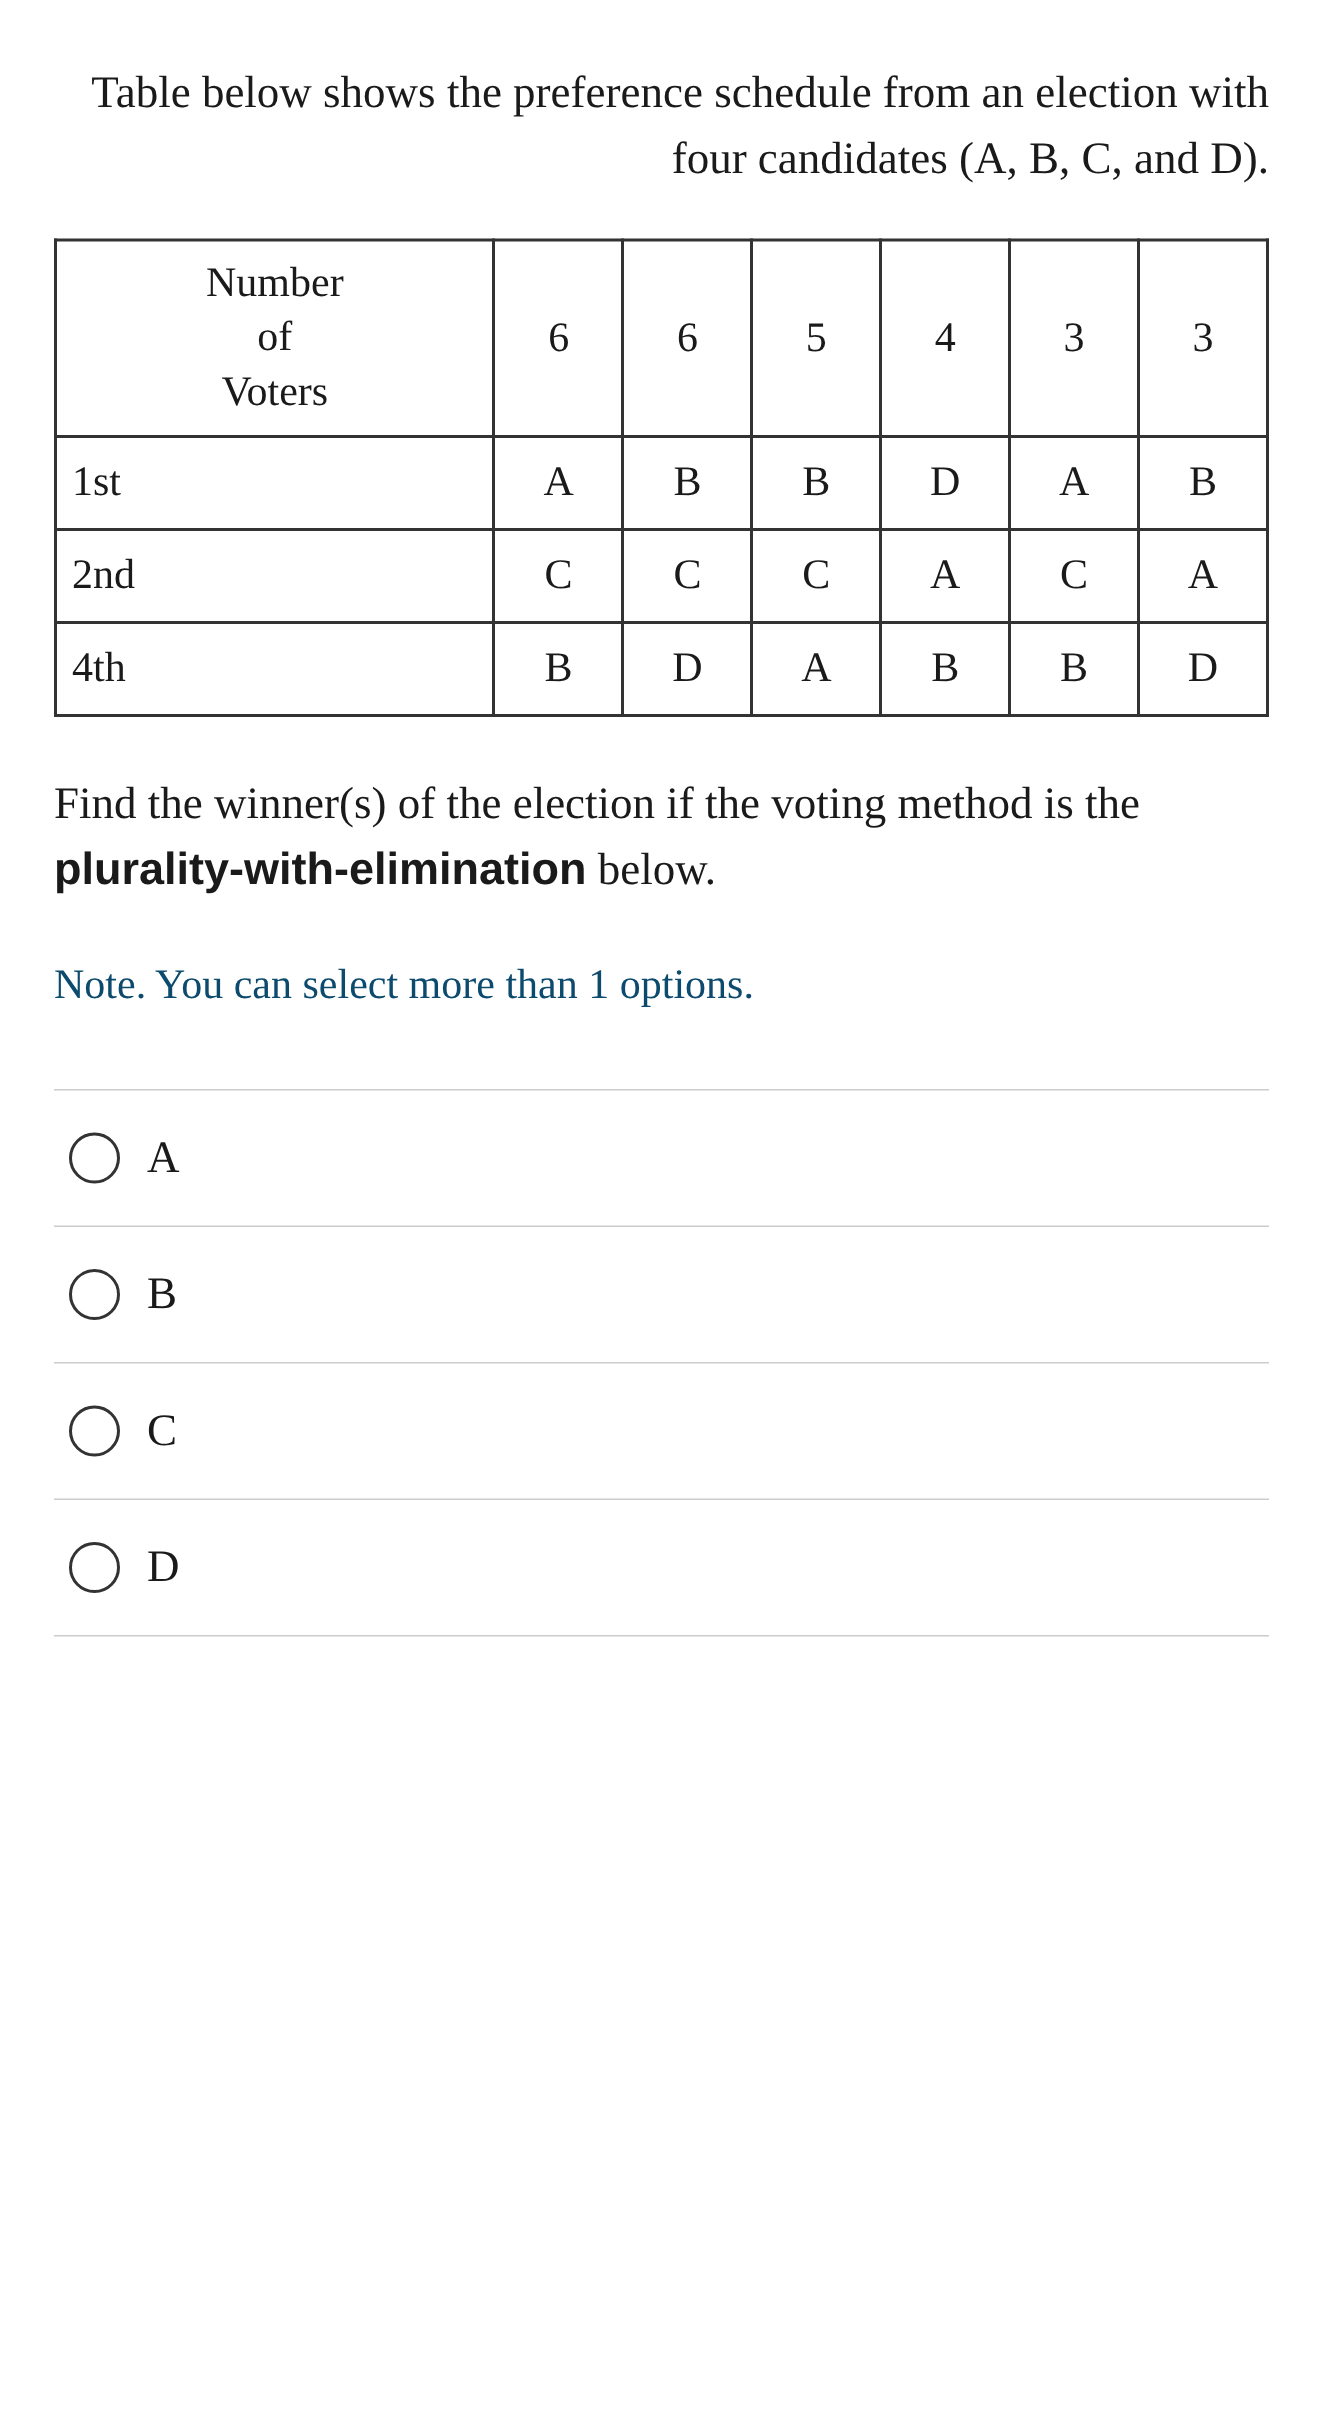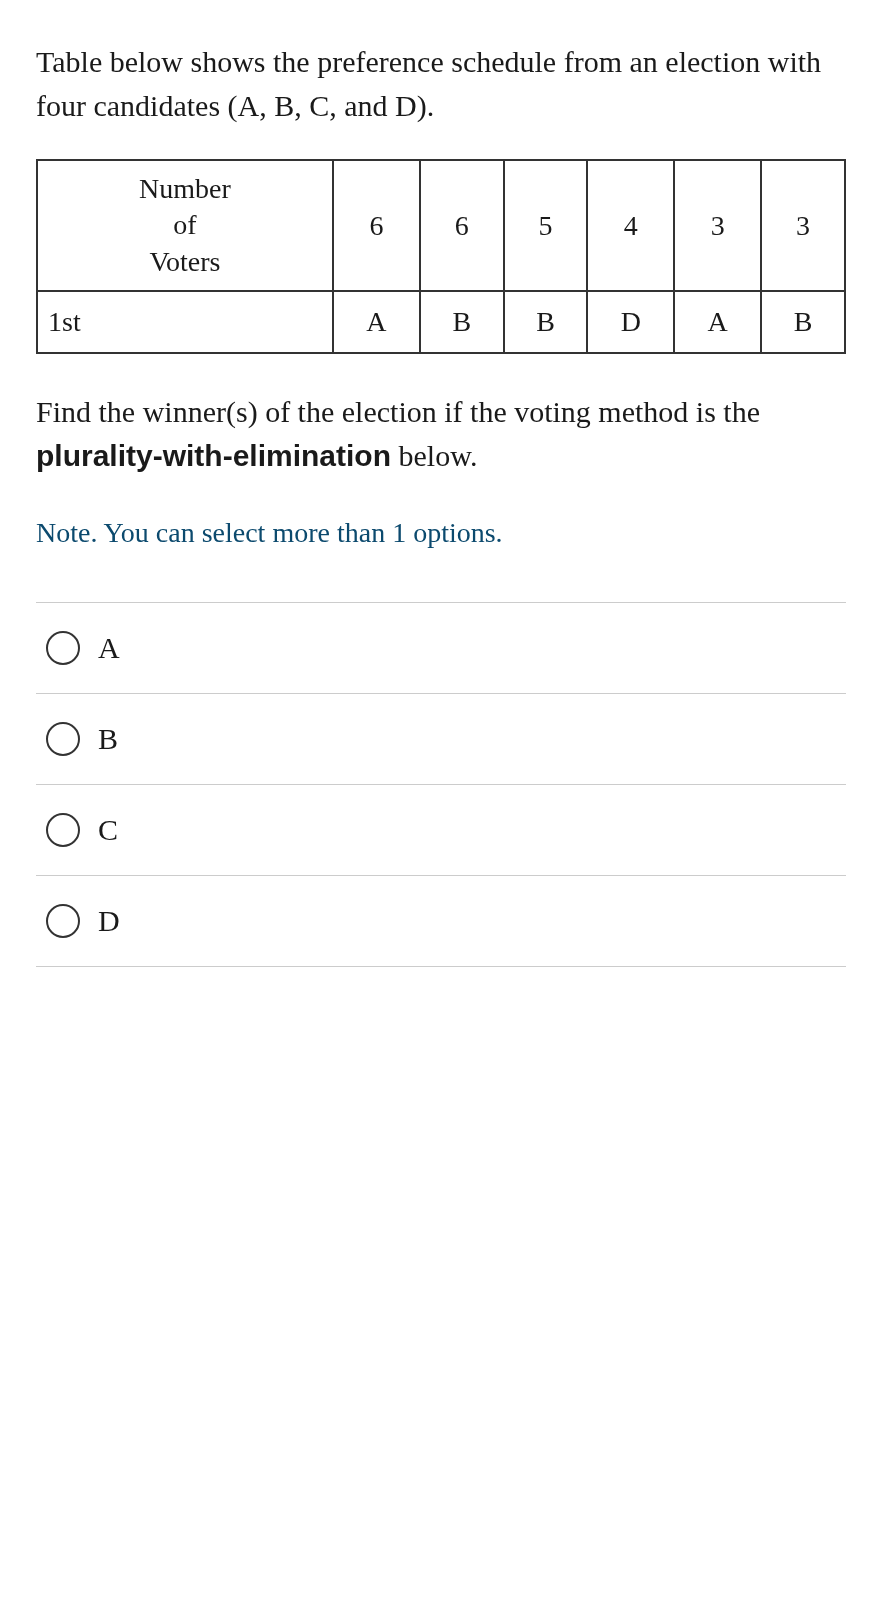--- a/index.html
+++ b/index.html
@@ -15,20 +15,21 @@
       color: #1a1a1a;
       width: 882px;
       min-height: 1622px;
       padding: 40px 36px 60px 36px;
     }
 
     .intro-text {
       font-size: 30px;
       line-height: 1.45;
       margin-bottom: 32px;
+      text-align: right;
     }
 
     .preference-table {
       border-collapse: collapse;
       width: 100%;
       margin-bottom: 36px;
     }
 
     .preference-table td {
       border: 2px solid #333;
@@ -118,20 +119,38 @@
       </tr>
       <tr>
         <td class="row-label">1st</td>
         <td>A</td>
         <td>B</td>
         <td>B</td>
         <td>D</td>
         <td>A</td>
         <td>B</td>
       </tr>
+      <tr>
+        <td class="row-label">2nd</td>
+        <td>C</td>
+        <td>C</td>
+        <td>C</td>
+        <td>A</td>
+        <td>C</td>
+        <td>A</td>
+      </tr>
+      <tr>
+        <td class="row-label">4th</td>
+        <td>B</td>
+        <td>D</td>
+        <td>A</td>
+        <td>B</td>
+        <td>B</td>
+        <td>D</td>
+      </tr>
     </tbody>
 </table>
 
 <p class="find-text">
   <span>Find the winner(s) of the election if the voting method is the </span><span class="bold-method">plurality-with-elimination</span><span> below.</span>
 </p>
 
 <p class="note-text">Note. You can select more than 1 options.</p>
 
 <ul class="options-list" id="options-list">

